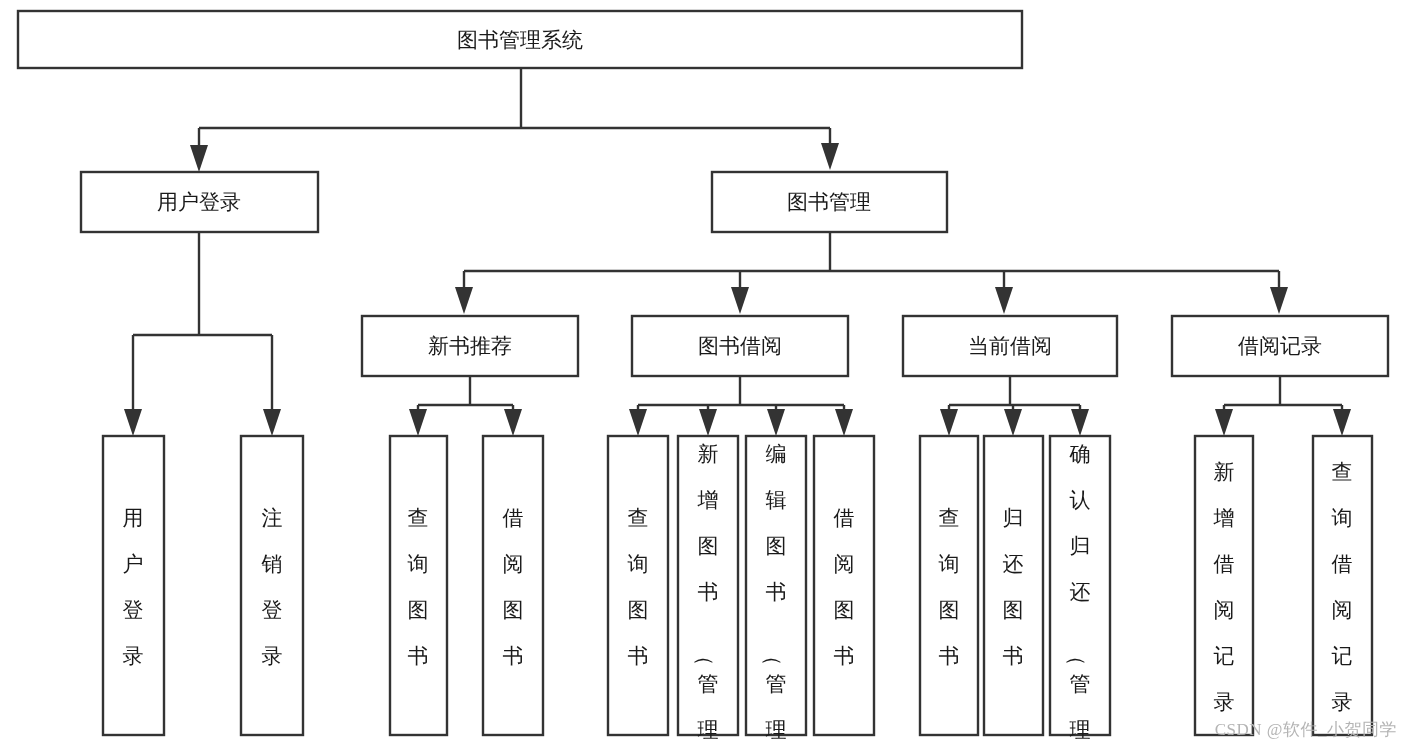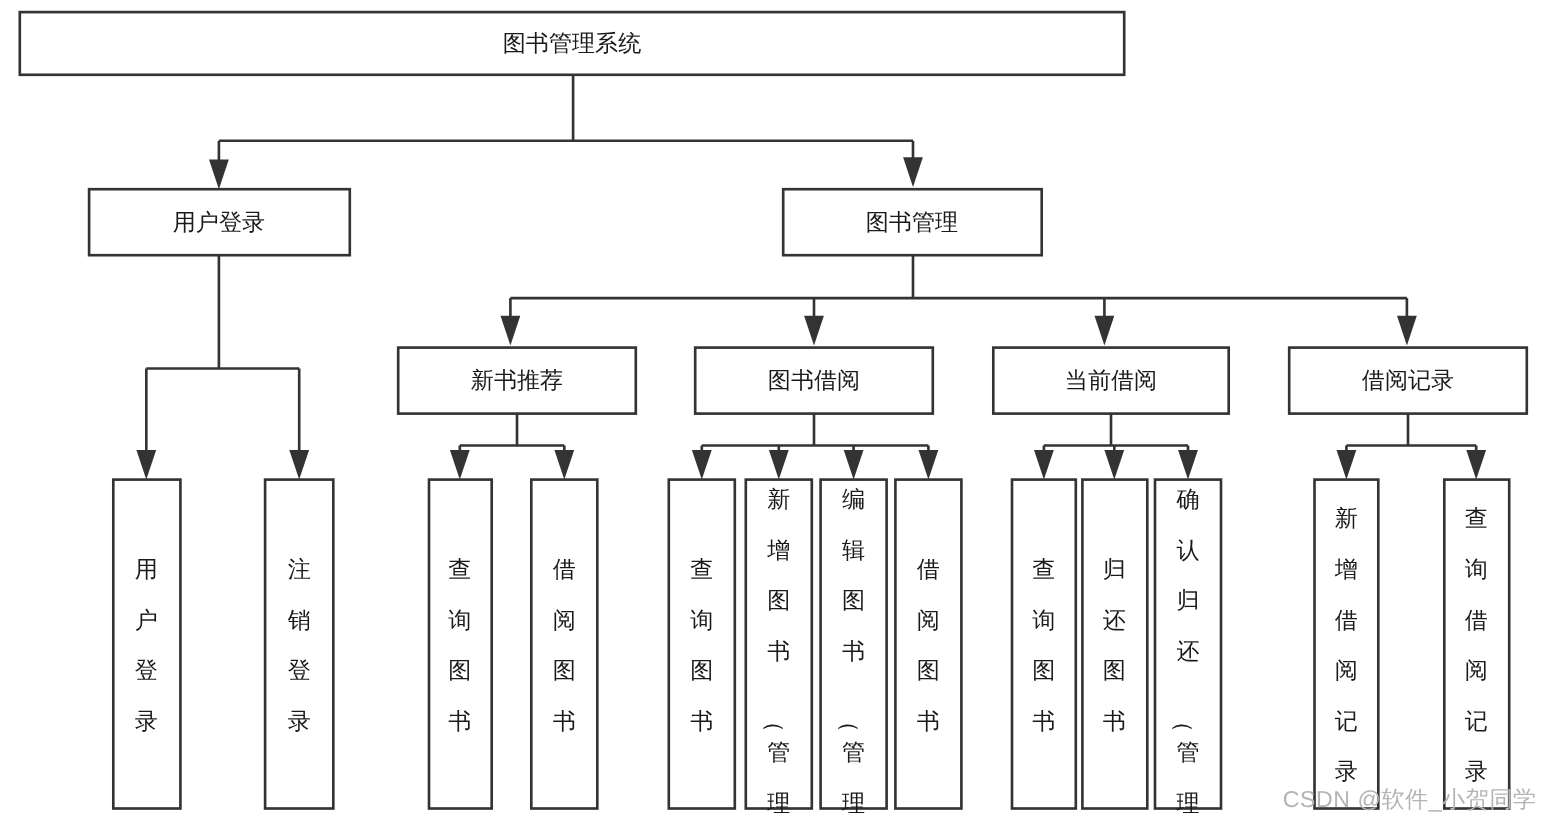--- a/index.html
+++ b/index.html
@@ -50,22 +50,22 @@
   .node-label-v {
     font-family: "DejaVu Sans", "Liberation Sans", sans-serif;
     font-size: 21px;
     fill: #1a1a1a;
     text-anchor: middle;
   }
   .watermark-text {
     position: absolute;
     right: 8px;
     bottom: 6px;
-    font-family: Liberation Sans, sans-serif;
-    font-size: 21px;
+    font-family: Liberation Serif, serif;
+    font-size: 17px;
     color: #b4b4b4;
     white-space: nowrap;
     letter-spacing: 0.5px;
     pointer-events: none;
   }
 </style>
 </head>
 <body>
 
 <div id="diagram-root">

